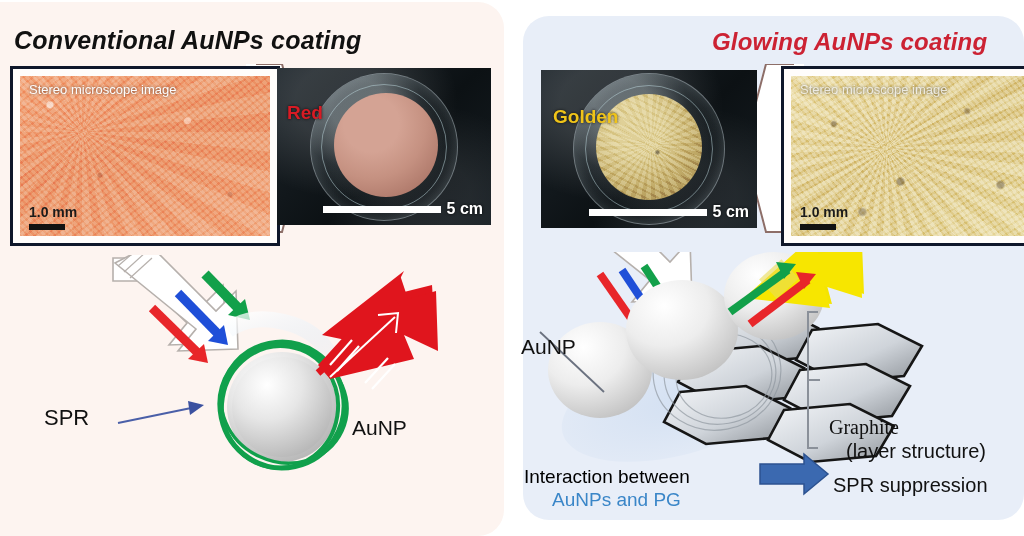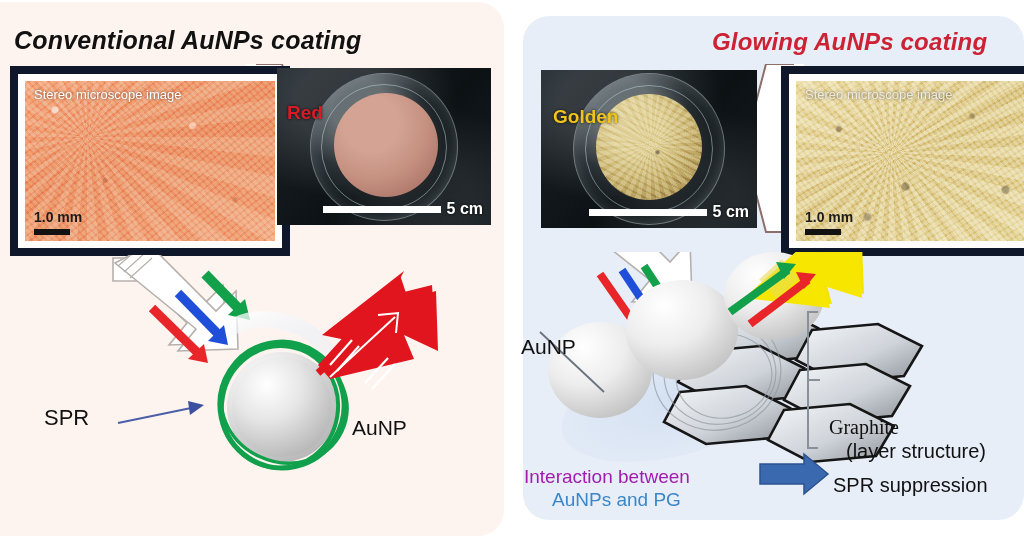--- a/index.html
+++ b/index.html
@@ -12,21 +12,21 @@
   #panel-left{left:-30px;top:2px;width:534px;height:534px;background:#fdf4f0;}
   #panel-right{left:523px;top:16px;width:501px;height:504px;background:#e8eef8;}
 
   
   .title{position:absolute;font-style:italic;font-weight:700;white-space:nowrap;}
   #title-left{left:14px;top:26px;font-size:25px;color:#111;letter-spacing:.2px;}
   #title-right{left:712px;top:28px;font-size:24px;color:#cc2233;letter-spacing:.2px;}
 
   
   .photo{position:absolute;overflow:hidden;}
-  .framed{border:8px solid #0f172a;background:#fffdfb;padding:7px;}
+  .framed{border:3px solid #0f172a;background:#fffdfb;padding:7px;}
 
   
   #micro-left{left:10px;top:66px;width:250px;height:160px;}
   #micro-left .img{position:absolute;left:7px;top:7px;right:7px;bottom:7px;
      background:
        radial-gradient(circle at 12% 18%, rgba(255,255,255,.55) 0 3px, transparent 4px),
        radial-gradient(circle at 32% 62%, rgba(150,70,50,.35) 0 2px, transparent 3px),
        radial-gradient(circle at 67% 28%, rgba(255,225,210,.6) 0 3px, transparent 4px),
        radial-gradient(circle at 84% 74%, rgba(150,70,50,.3) 0 2px, transparent 3px),
        repeating-conic-gradient(from 0deg at 25% 35%, rgba(196,104,80,.35) 0 6deg, rgba(240,170,145,.3) 6deg 12deg),
@@ -92,21 +92,21 @@
   .wedge{position:absolute;}
 
   
   .lbl{position:absolute;white-space:nowrap;color:#111;}
   #lbl-spr{left:44px;top:405px;font-size:22px;font-weight:400;}
   #lbl-spr-sub{left:14px;top:430px;font-size:15px;font-weight:400;}
   #lbl-aunp-left{left:352px;top:416px;font-size:21px;}
   #lbl-aunp-right{left:521px;top:335px;font-size:21px;}
   #lbl-graphite1{left:829px;top:416px;font-size:20px;font-family:Liberation Serif, serif;}
   #lbl-graphite2{left:829px;top:440px;font-size:20px;margin-left:17px;}
-  #lbl-interaction1{left:524px;top:466px;font-size:19px;color:#a21caf;}
+  #lbl-interaction1{left:524px;top:466px;font-size:19px;color:#000000;}
   #lbl-interaction2{left:552px;top:489px;font-size:19px;color:#3a86c8;}
   #lbl-sprsupp{left:833px;top:474px;font-size:20px;}
 </style>
 </head>
 <body>
 
 <div class="stage">
 
   <div class="panel" id="panel-left"></div>
 

